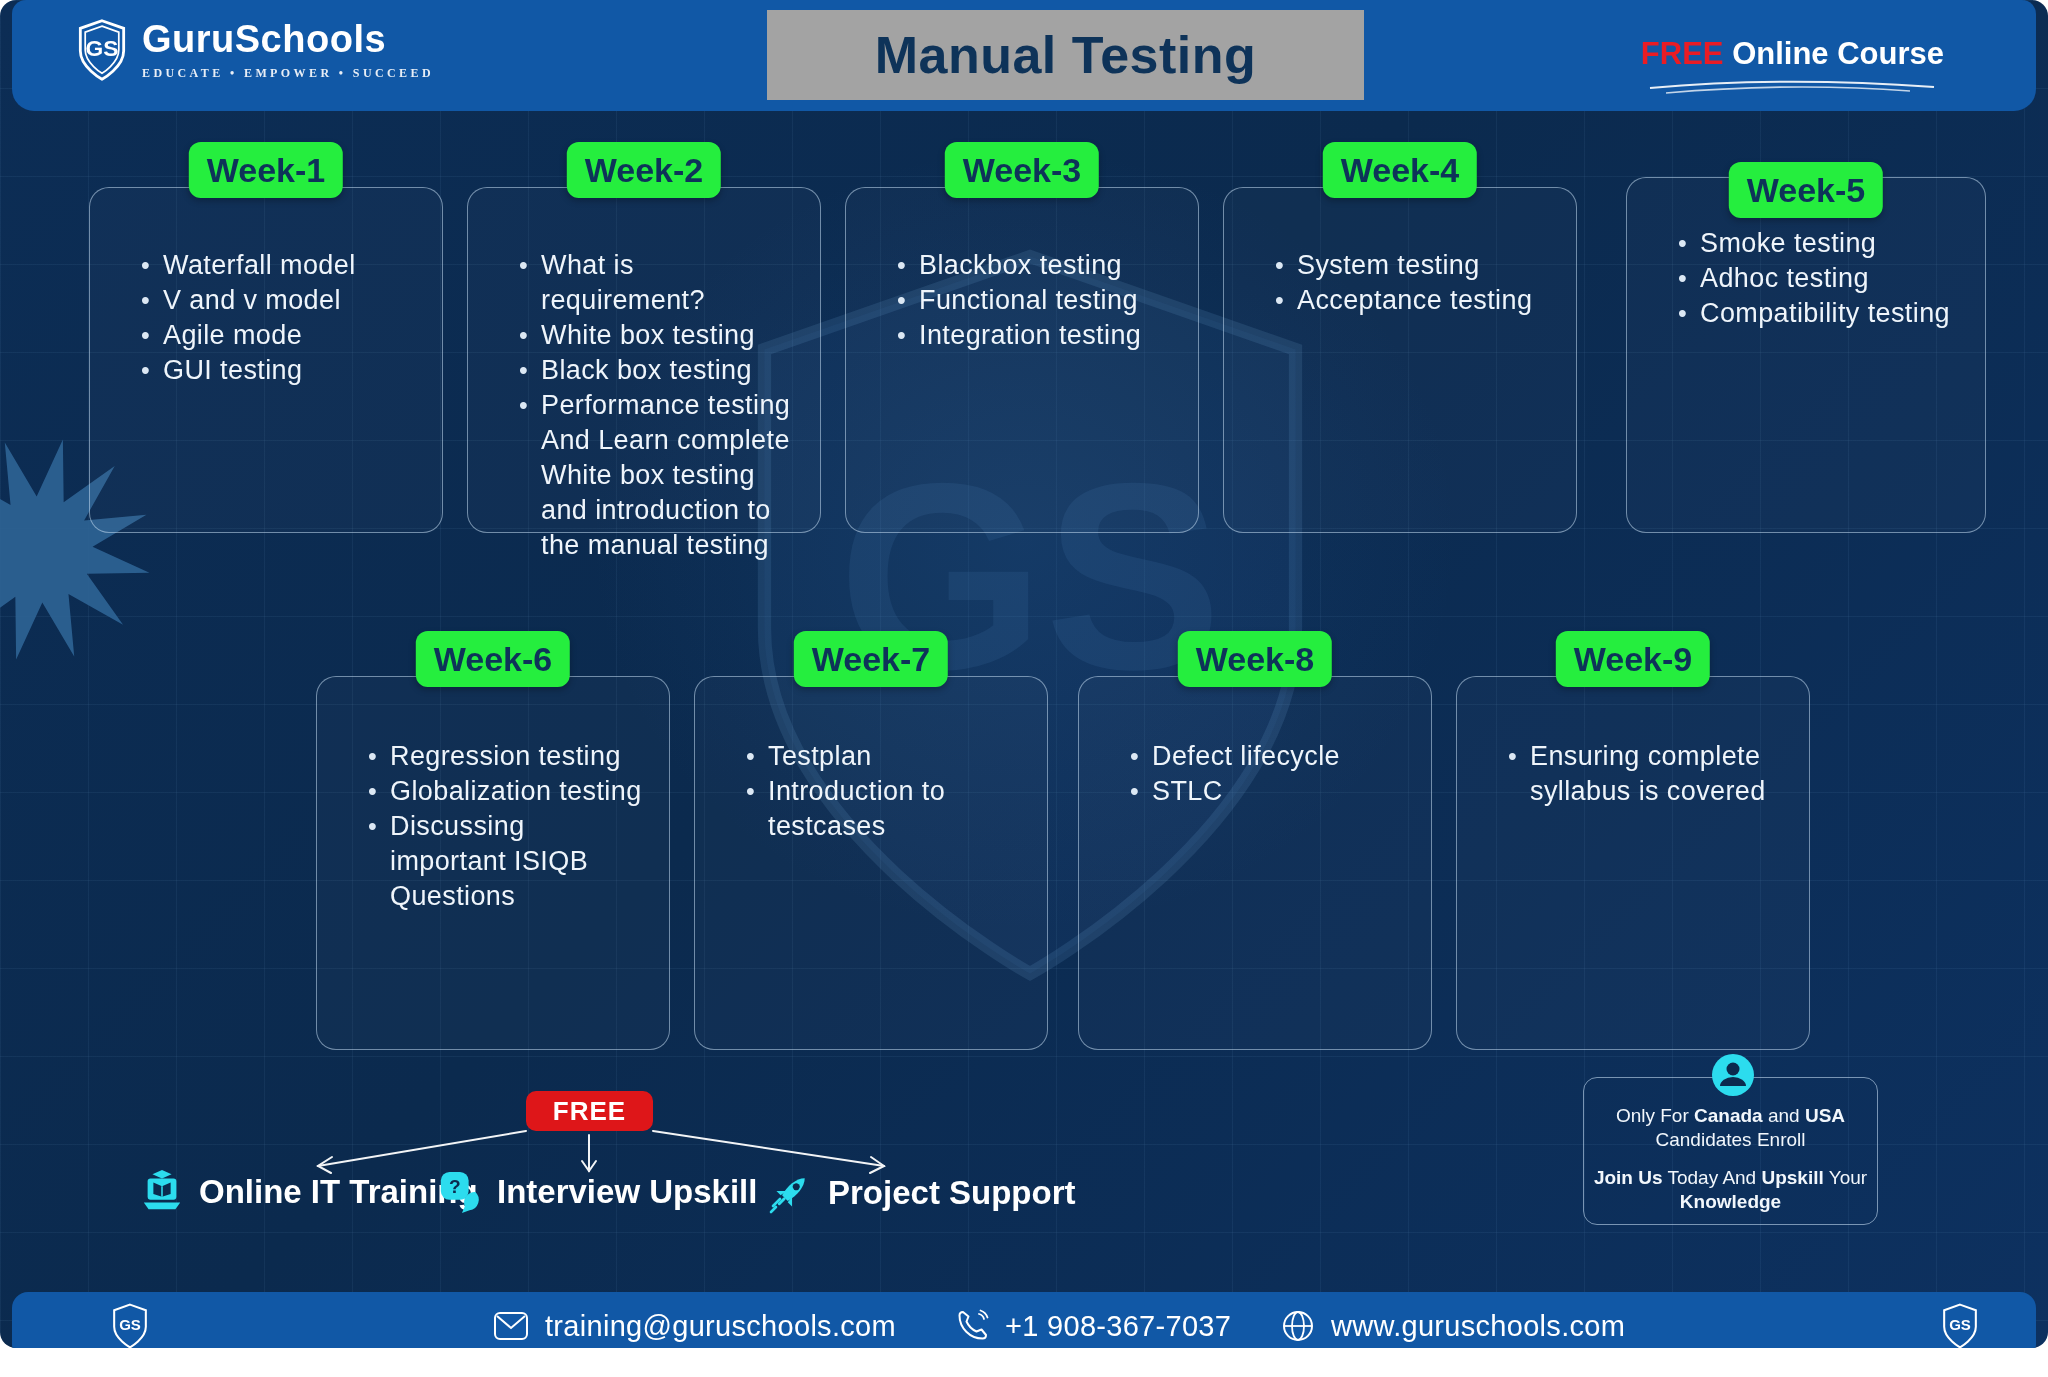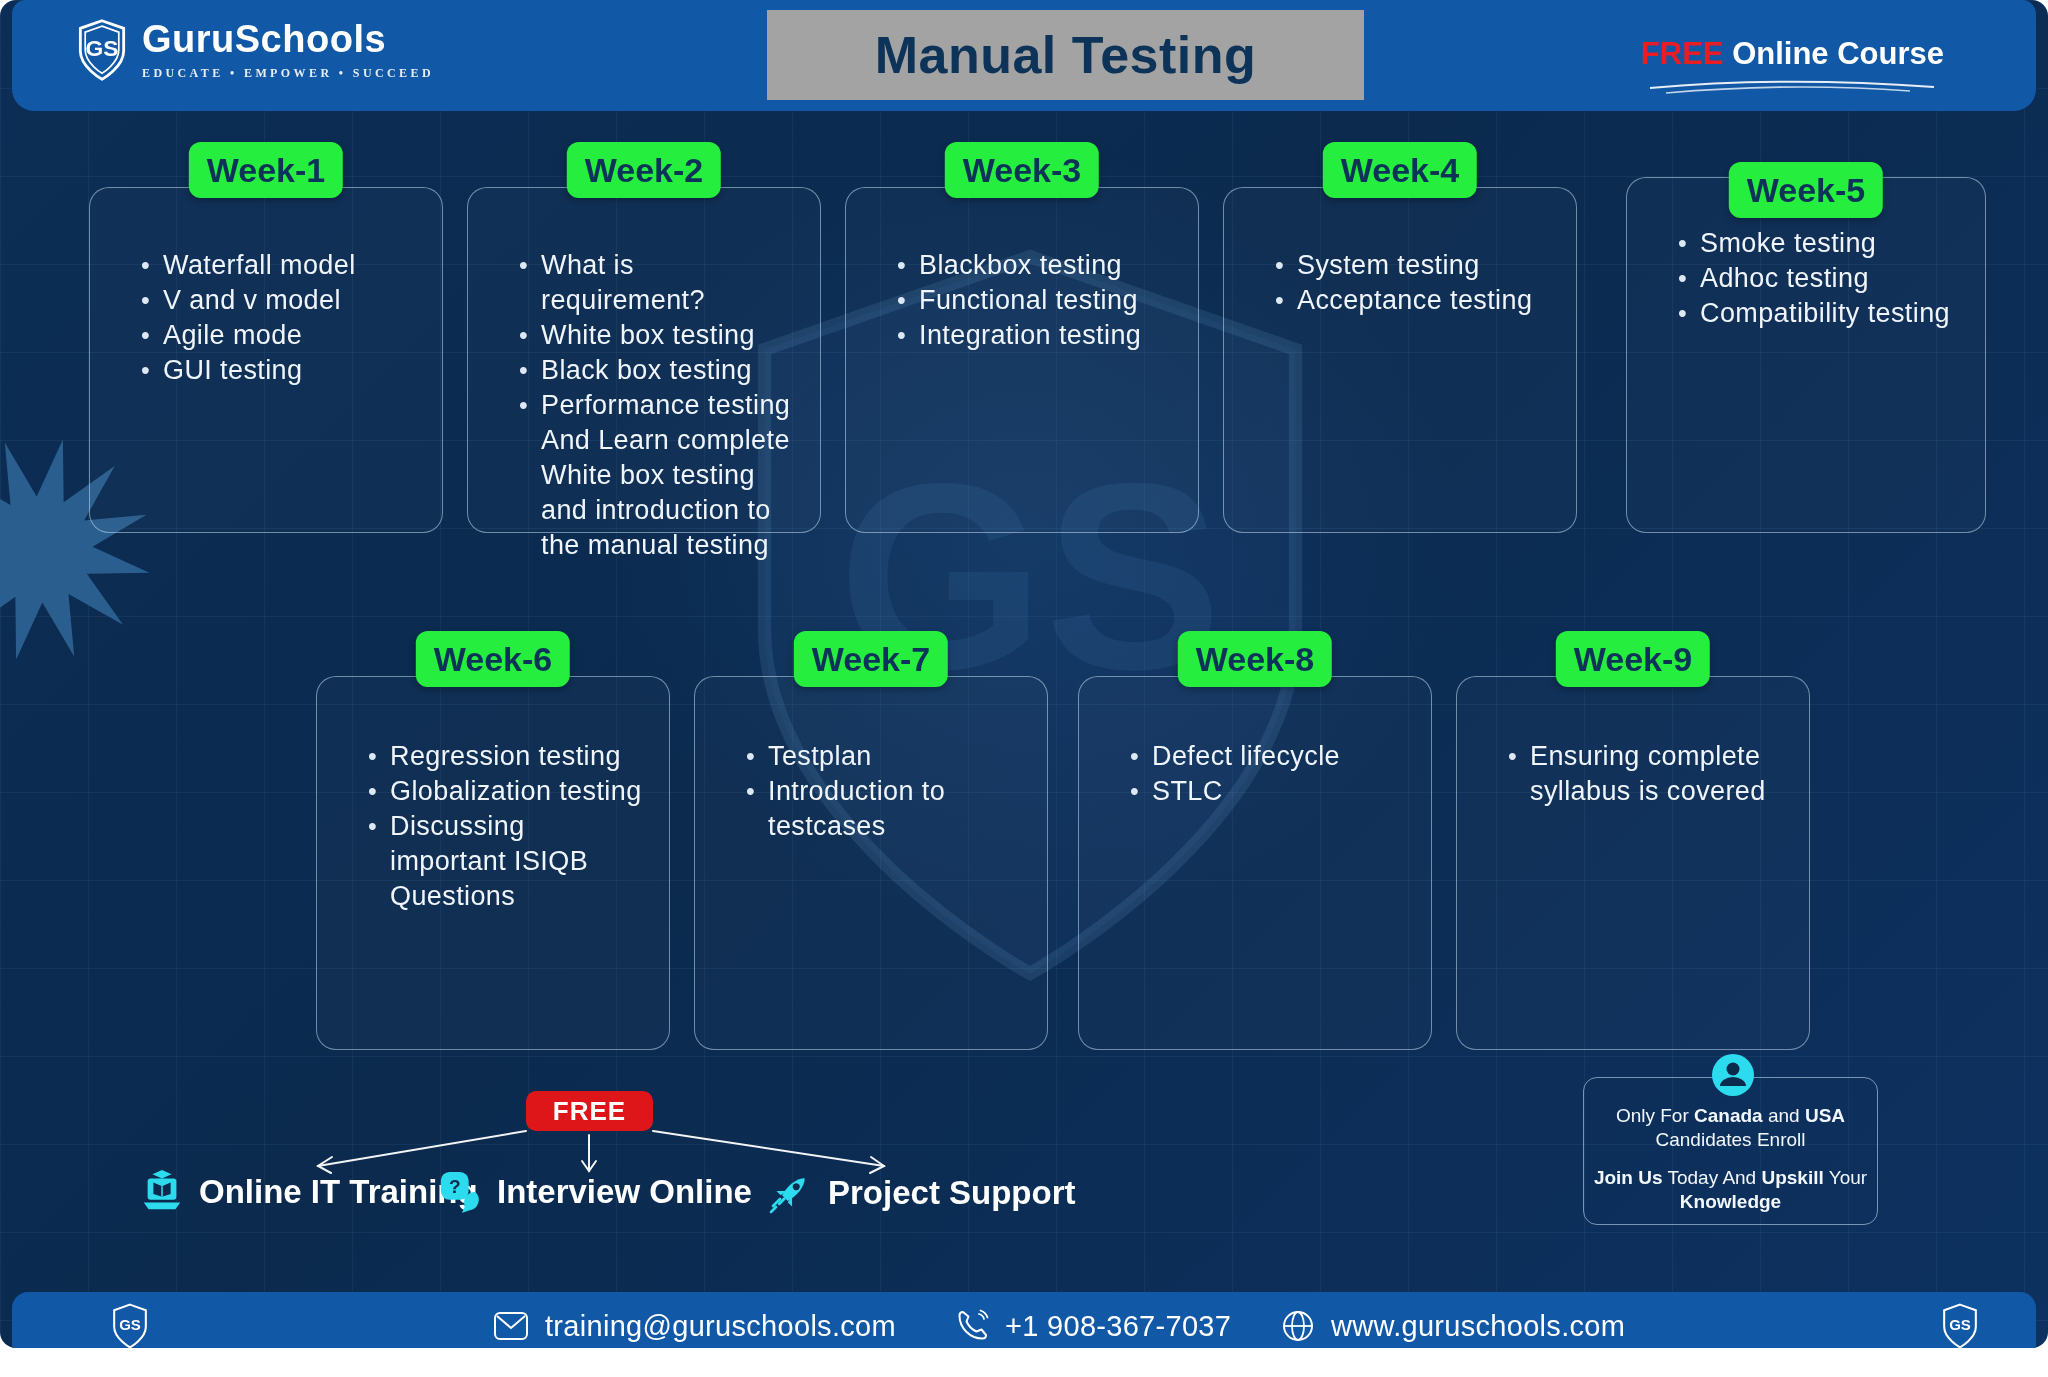--- a/index.html
+++ b/index.html
@@ -242,21 +242,21 @@
     </svg>
     <span class="label">Online IT Training</span>
   </div>
 
   <div class="free-item fi2">
     <svg width="46" height="46" viewBox="0 0 48 48">
       <rect x="4" y="3" width="29" height="29" rx="9" fill="#2CDCEE"></rect>
       <text x="18.5" y="25" text-anchor="middle" font-size="20" font-weight="bold" fill="#0B2A4E" font-family="Liberation Sans,sans-serif">?</text>
       <path d="M40 24 a11 11 0 0 1 -6 19 l-8 3 3 -7 a11 11 0 0 1 11 -15 Z" fill="#2CDCEE"></path>
     </svg>
-    <span class="label">Interview Online</span>
+    <span class="label">Interview Upskill</span>
   </div>
 
   <div class="free-item fi3">
     <svg width="48" height="48" viewBox="0 0 48 48">
       <g transform="rotate(45 26 22)">
         <path d="M26 4 C32 10 33 22 30 32 H22 C19 22 20 10 26 4 Z" fill="#2CDCEE"></path>
         <circle cx="26" cy="16" r="3.4" fill="#0B2A4E"></circle>
         <path d="M22 26 L15 33 L21 33 Z" fill="#2CDCEE"></path>
         <path d="M30 26 L37 33 L31 33 Z" fill="#2CDCEE"></path>
         <path d="M26 33 V40" stroke="#2CDCEE" stroke-width="3" stroke-linecap="round"></path>

